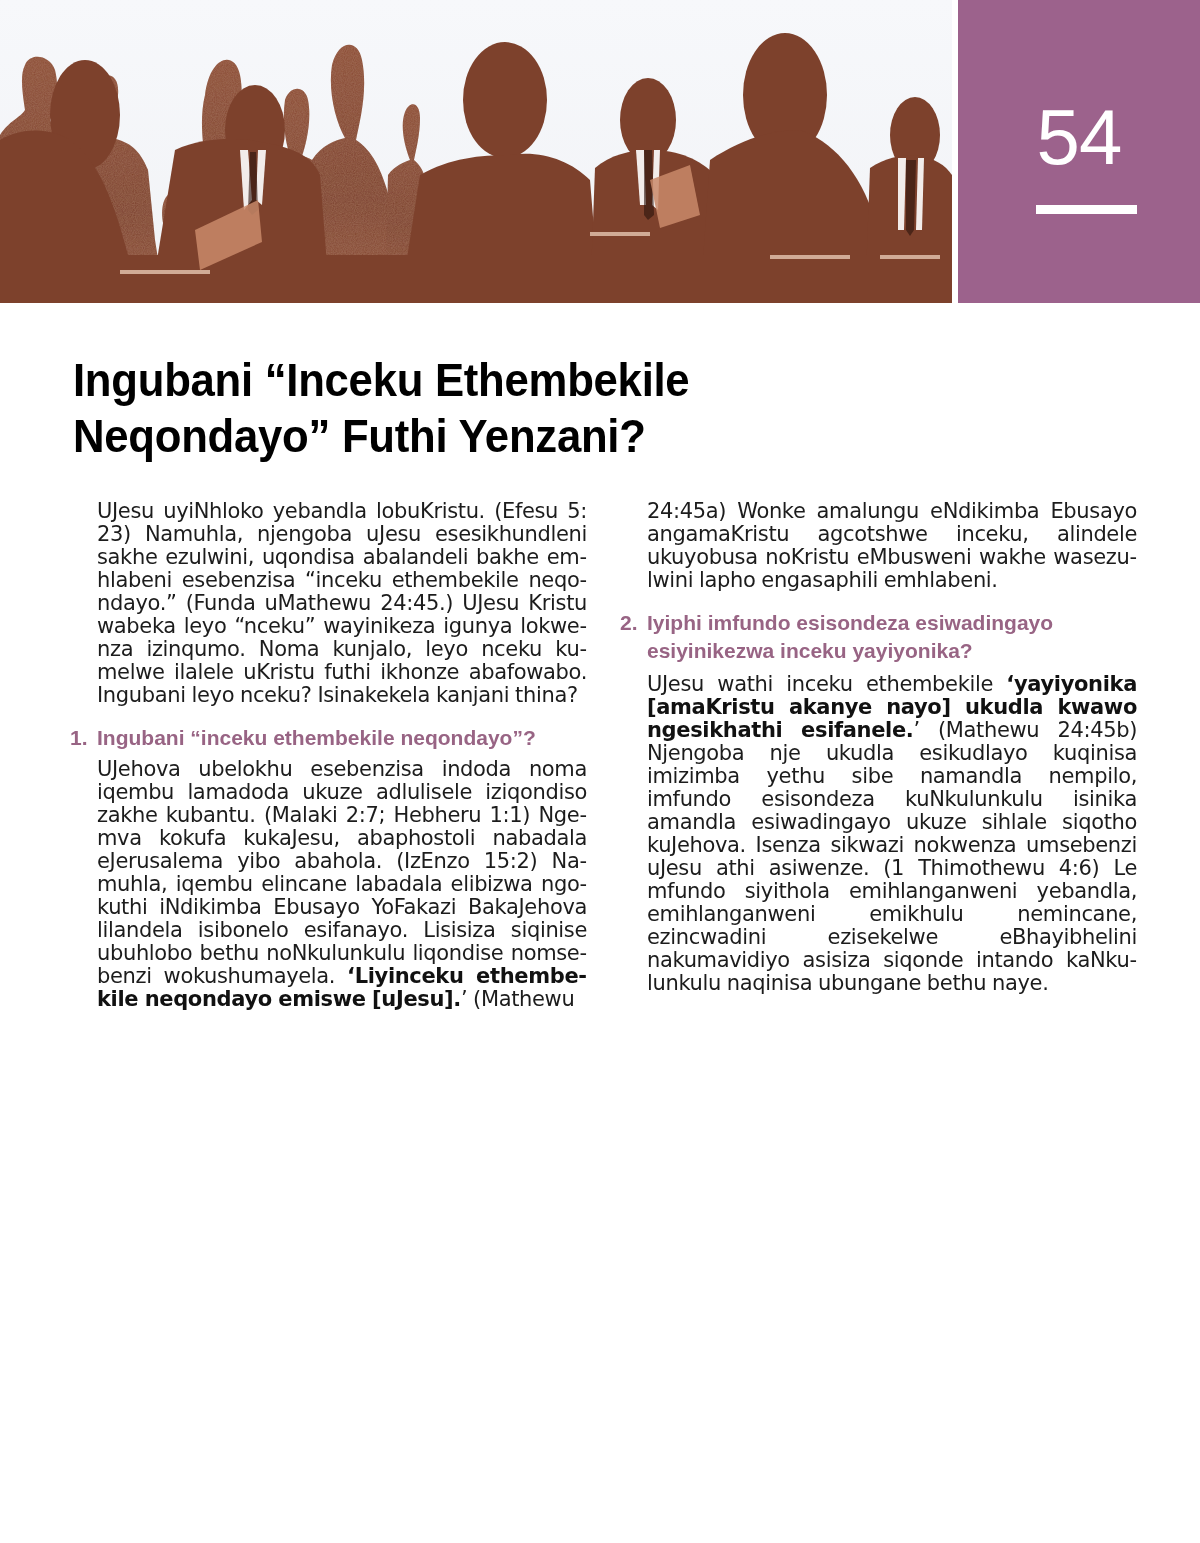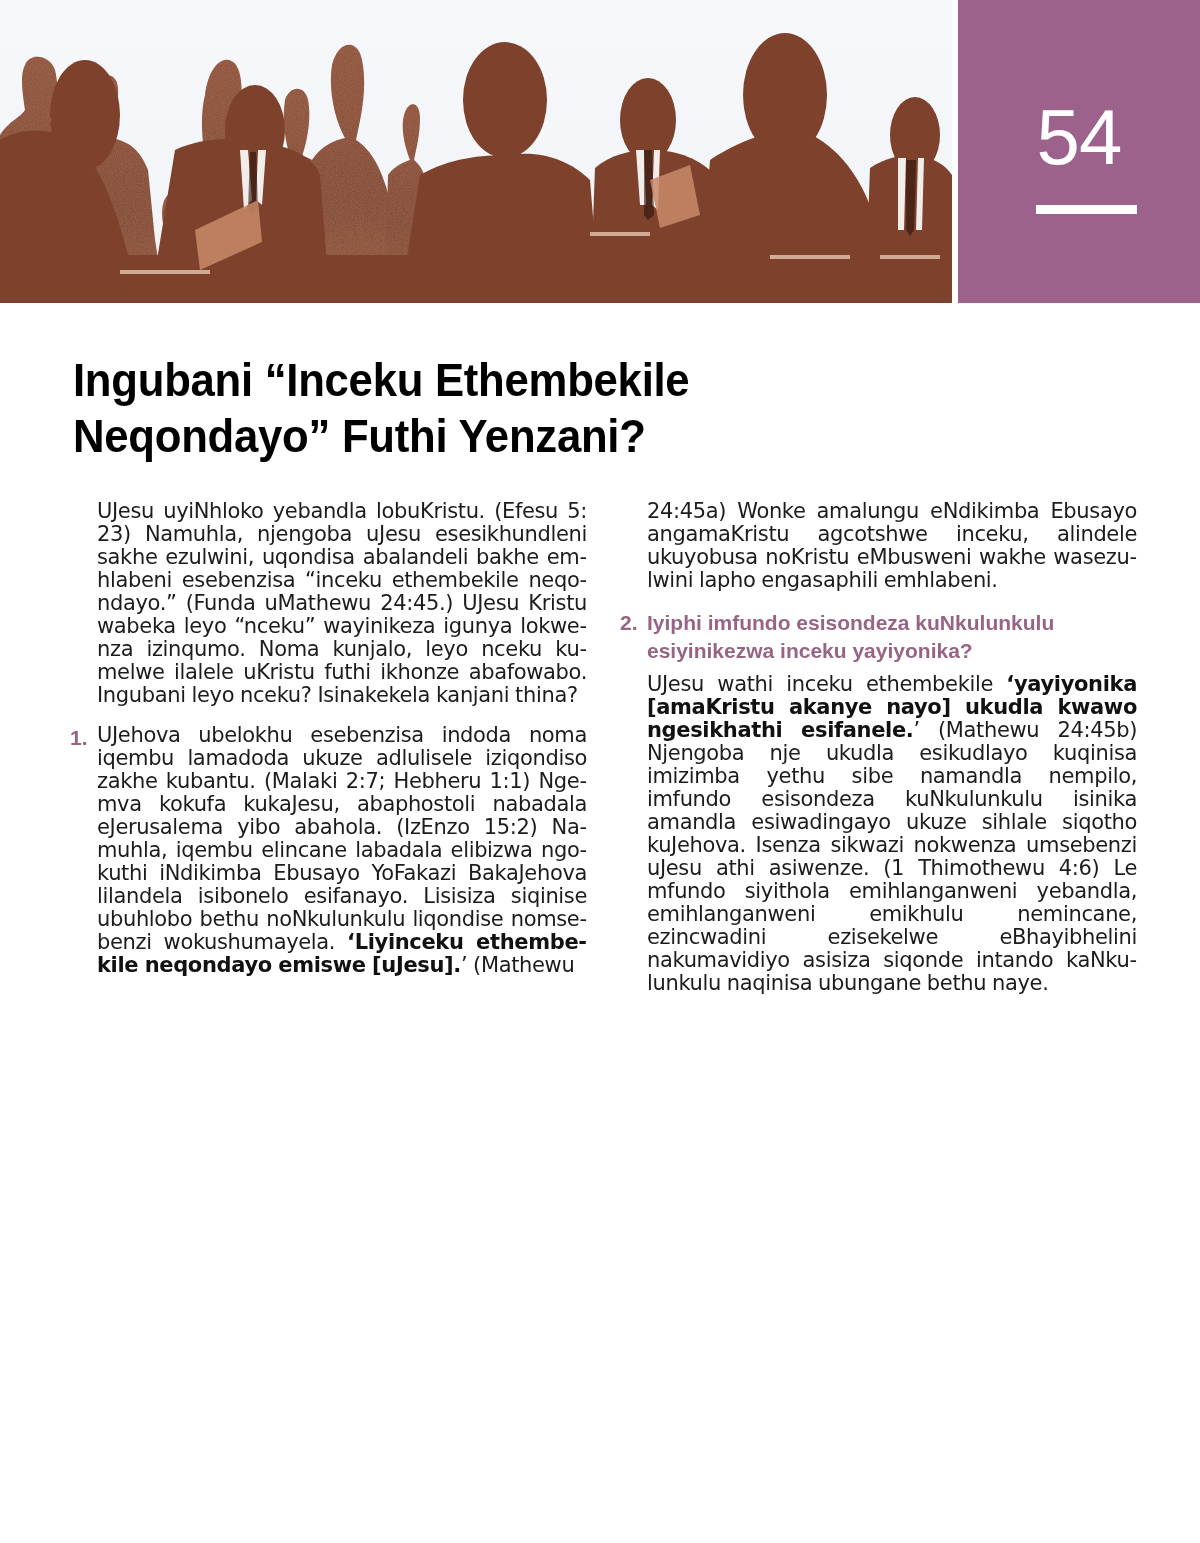--- a/index.html
+++ b/index.html
@@ -113,26 +113,27 @@
 <h1 class="title">
   <span>Ingubani “Inceku Ethembekile</span><br>
   <span>Neqondayo” Futhi Yenzani?</span>
 </h1>
 
 <div class="col col-left">
   <p class="para">UJesu uyiNhloko yebandla lobuKristu. (Efesu 5: 23) Namuhla, njengoba uJesu esesikhundleni sakhe ezulwini, uqondisa abalandeli bakhe em­hlabeni esebenzisa “inceku ethembekile neqo­ndayo.” (Funda uMathewu 24:45.) UJesu Kristu wabeka leyo “nceku” wayinikeza igunya lokwe­nza izinqumo. Noma kunjalo, leyo nceku ku­melwe ilalele uKristu futhi ikhonze abafowabo. Ingubani leyo nceku? Isinakekela kanjani thina?</p>
 
   <h2 class="q q1">
     <span class="qn">1.</span>
+    <span>Ingubani “inceku ethembekile neqondayo”?</span>
   </h2>
   <p class="para"><span>UJehova ubelokhu esebenzisa indoda noma iqembu lamadoda ukuze adlulisele iziqondiso zakhe kubantu. (Malaki 2:7; Hebheru 1:1) Nge­mva kokufa kukaJesu, abaphostoli nabadala eJerusalema yibo abahola. (IzEnzo 15:2) Na­muhla, iqembu elincane labadala elibizwa ngo­kuthi iNdikimba Ebusayo YoFakazi BakaJeho­va lilandela isibonelo esifanayo. Lisisiza siqinise ubuhlobo bethu noNkulunkulu liqondise nomse­benzi wokushumayela. </span><b>‘Liyinceku ethembe­kile neqondayo emiswe [uJesu].</b><span>’ (Mathewu</span></p>
 </div>
 
 <div class="col col-right">
   <p class="para"><span id="s1cont">24:45a) Wonke amalungu eNdikimba Ebusa­yo angamaKristu agcotshwe inceku, alindele ukuyobusa noKristu eMbusweni wakhe wasezu­lwini lapho engasaphili emhlabeni.</span></p>
 
   <h2 class="q q2">
     <span class="qn">2.</span>
-    <span>Iyiphi imfundo esisondeza kuNkulunkulu</span><br>
+    <span>Iyiphi imfundo esisondeza esiwadingayo</span><br>
     <span>esiyinikezwa inceku yayiyonika?</span>
   </h2>
   <p class="para"><span>UJesu wathi inceku ethembekile </span><b>‘yayiyonika [amaKristu akanye nayo] ukudla kwawo ngesi­khathi esifanele.</b><span>’ (Mathewu 24:45b) Njengoba nje ukudla esikudlayo kuqinisa imizimba yethu sibe namandla nempilo, imfundo esisondeza kuNkulunkulu isinika amandla esiwadingayo ukuze sihlale siqotho kuJehova. Isenza sikwa­zi nokwenza umsebenzi uJesu athi asiwenze. (1 Thimothewu 4:6) Le mfundo siyithola emihla­nganweni yebandla, emihlanganweni emikhulu nemincane, ezincwadini ezisekelwe eBhayibheli­ni nakumavidiyo asisiza siqonde intando kaNku­lunkulu naqinisa ubungane bethu naye.</span></p>
 </div>
 
 </body></html>

